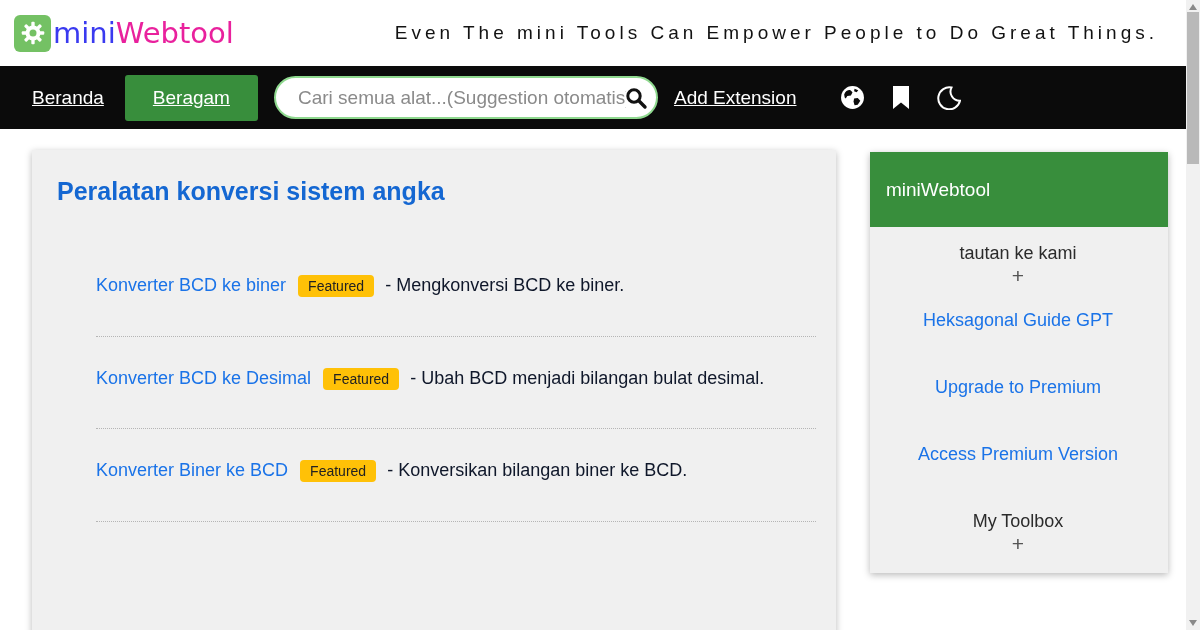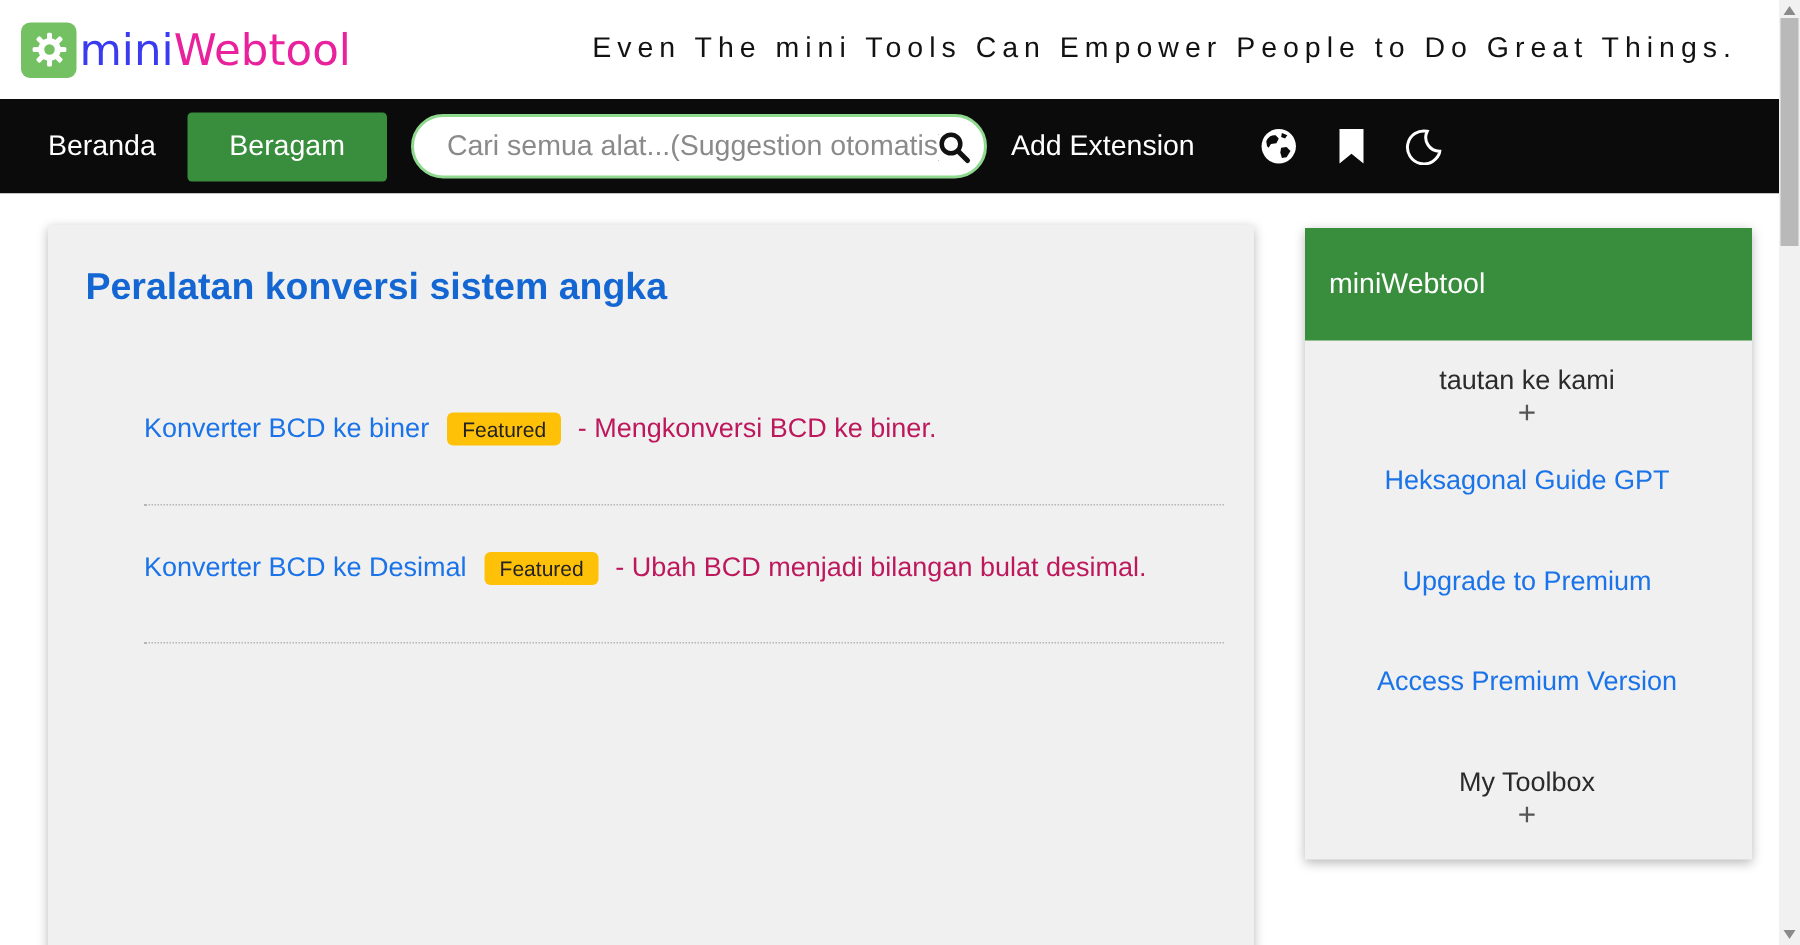--- a/index.html
+++ b/index.html
@@ -11,21 +11,21 @@
   .brand { display:flex; align-items:center; text-decoration:none; cursor:pointer; }
   .logo-box { width:37px; height:37px; background:var(--logo-green,#74c164); border-radius:6px;
               display:flex; align-items:center; justify-content:center; }
   .brand-text { font-family:"DejaVu Sans", sans-serif; font-size:29px; line-height:1; margin-left:2px; }
   .brand-mini { color:var(--brand-mini,#3a3af0); }
   .brand-webtool { color:var(--brand-webtool,#e9219d); }
   .slogan { margin-left:auto; margin-right:42px; font-size:19px; letter-spacing:4px; color:#121212; }
 
   
   .main-nav { height:63px; background:var(--nav-bg,#0b0b0b); display:flex; align-items:center;
-              padding-left:32px; color:#fff; }
+              padding-left:32px; color:#fff;text-decoration:underline; }
   .nav-link { color:#fff; font-size:19px; text-decoration:none; cursor:pointer; white-space:nowrap; }
   .nav-beranda { margin-right:21px; }
   .nav-active { background:var(--accent-green,#388e3c); padding:12px 28px; border-radius:3px; }
   .search-wrap { position:relative; margin-left:16px; }
   .search-wrap input { width:384px; height:43px; border:2px solid #8fd98f; border-radius:22px;
               padding:0 30px 0 22px; font-size:19px; color:#333; outline:none;
               font-family:"Liberation Sans", sans-serif; background:#fff; }
   .search-wrap input::placeholder { color:#8a8a8a; opacity:1; }
   .search-icon { position:absolute; right:10px; top:10px; width:24px; height:24px; cursor:pointer; }
   .nav-extension { margin-left:16px; }
@@ -36,21 +36,21 @@
   .content { position:relative; height:608px; background:#fff; }
   .card { background:var(--card-bg,#f0f0f0); box-shadow:0 2px 7px rgba(0,0,0,0.28); }
   .main-card { position:absolute; left:32px; top:21px; width:804px; height:620px; padding:27px 16px 0 25px; }
   .page-title { color:var(--heading-blue,#1467d2); font-size:25px; font-weight:bold; }
   .tool-list { list-style:none; margin-top:38px; padding-left:39px; padding-right:4px; }
   .tool-list li { padding:27px 0 35px; border-bottom:1px dotted #b5b5b5; font-size:18px;
                   line-height:1.65; color:#1f1f1f; }
   .tool-link { color:var(--link-blue,#1a73e8); text-decoration:none; cursor:pointer; }
   .badge { background:var(--badge-yellow,#ffc107); color:#222; font-size:14px; padding:3px 10px;
            border-radius:4px; margin:0 6px 0 12px; white-space:nowrap; }
-  .desc { color:#be185d;text-align:center; }
+  .desc { color:#0f172a;text-align:center; }
 
   
   .sidebar { position:absolute; left:870px; top:23px; width:298px; }
   .sidebar-head { background:var(--accent-green,#388e3c); color:#fff; font-size:19px; height:75px;
                   display:flex; align-items:center; padding-left:16px; }
   .sidebar ul { list-style:none; padding:5px 0 6px; }
   .sidebar li { display:flex; align-items:center; justify-content:space-between;
                 padding:11px 18px 11px 16px; font-size:18px; color:#2b2b2b; cursor:pointer;flex-direction:column; }
   .sidebar li.is-link .side-label { color:var(--link-blue,#1a73e8); }
   .plus { color:#555; font-size:21px; font-weight:normal; }
@@ -132,20 +132,23 @@
 
   <main class="card main-card">
     <h1 class="page-title">Peralatan konversi sistem angka</h1>
     <ul class="tool-list">
       <li id="tool-0">
         <a class="tool-link">Konverter BCD ke biner</a><span class="badge">Featured</span> <span class="desc">- Mengkonversi BCD ke biner.</span>
       </li>
       <li id="tool-1">
         <a class="tool-link">Konverter BCD ke Desimal</a><span class="badge">Featured</span> <span class="desc">- Ubah BCD menjadi bilangan bulat desimal.</span>
       </li>
+      <li id="tool-3">
+        <a class="tool-link">Konverter Biner ke BCD</a><span class="badge">Featured</span> <span class="desc">- Konversikan bilangan biner ke BCD.</span>
+      </li>
     </ul>
   </main>
 
   <aside class="card sidebar">
     <div class="sidebar-head">miniWebtool</div>
     <ul>
       <li id="side-0">
         <span class="side-label">tautan ke kami</span>
         <span class="plus">+</span>
       </li>

